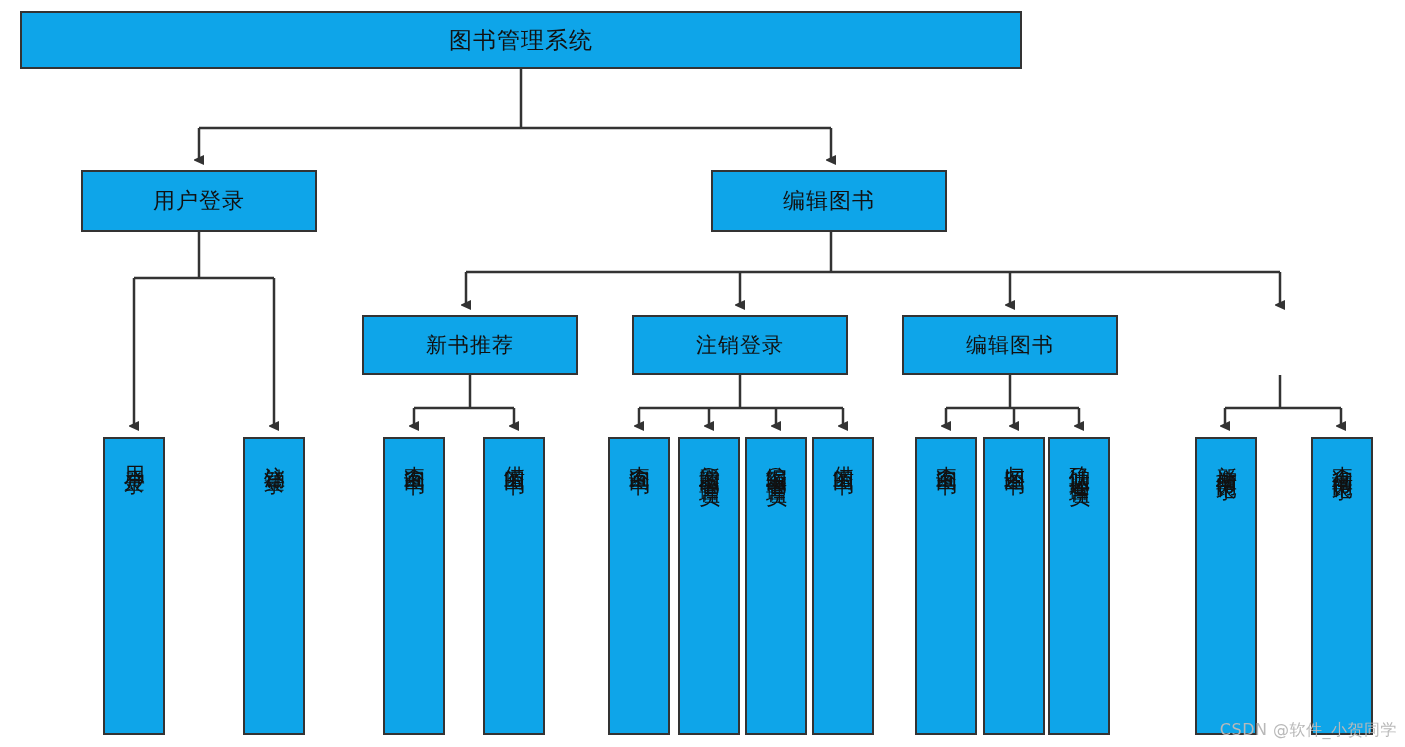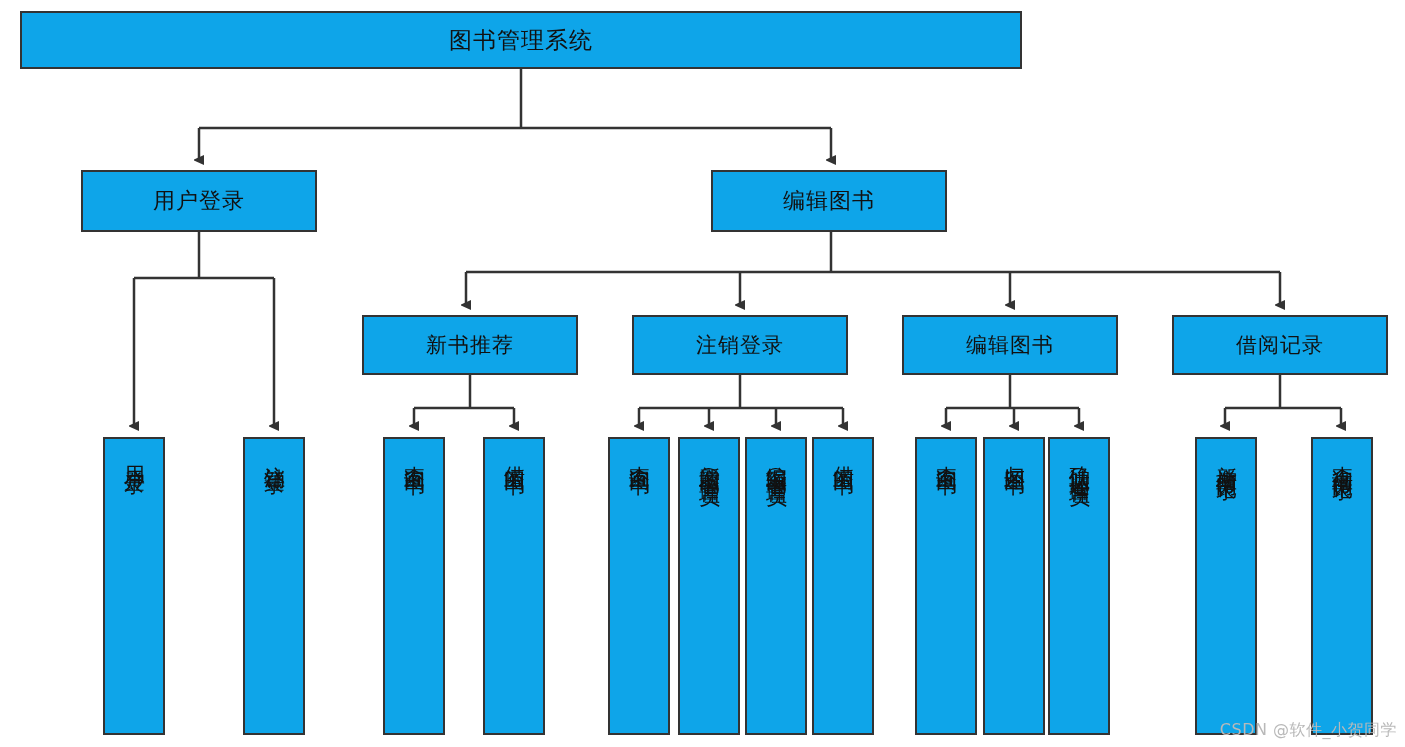--- a/index.html
+++ b/index.html
@@ -145,23 +145,20 @@
 
   <div class="node level2" style="left:362px; top:315px; width:216px; height:60px;">
     <span class="hlabel">新书推荐</span>
   </div>
   <div class="node level2" style="left:632px; top:315px; width:216px; height:60px;">
     <span class="hlabel">注销登录</span>
   </div>
   <div class="node level2" style="left:902px; top:315px; width:216px; height:60px;">
     <span class="hlabel">编辑图书</span>
   </div>
-  <div class="node level2" style="left:1172px; top:315px; width:216px; height:60px;">
-    <span class="hlabel">借阅记录</span>
-  </div>
 
   <div class="node leaf" style="left:103px; top:437px; width:62px; height:298px;">
     <span class="vlabel">用户登录</span>
   </div>
   <div class="node leaf" style="left:243px; top:437px; width:62px; height:298px;">
     <span class="vlabel">注销登录</span>
   </div>
 
   <div class="node leaf" style="left:383px; top:437px; width:62px; height:298px;">
     <span class="vlabel">查询图书</span>

